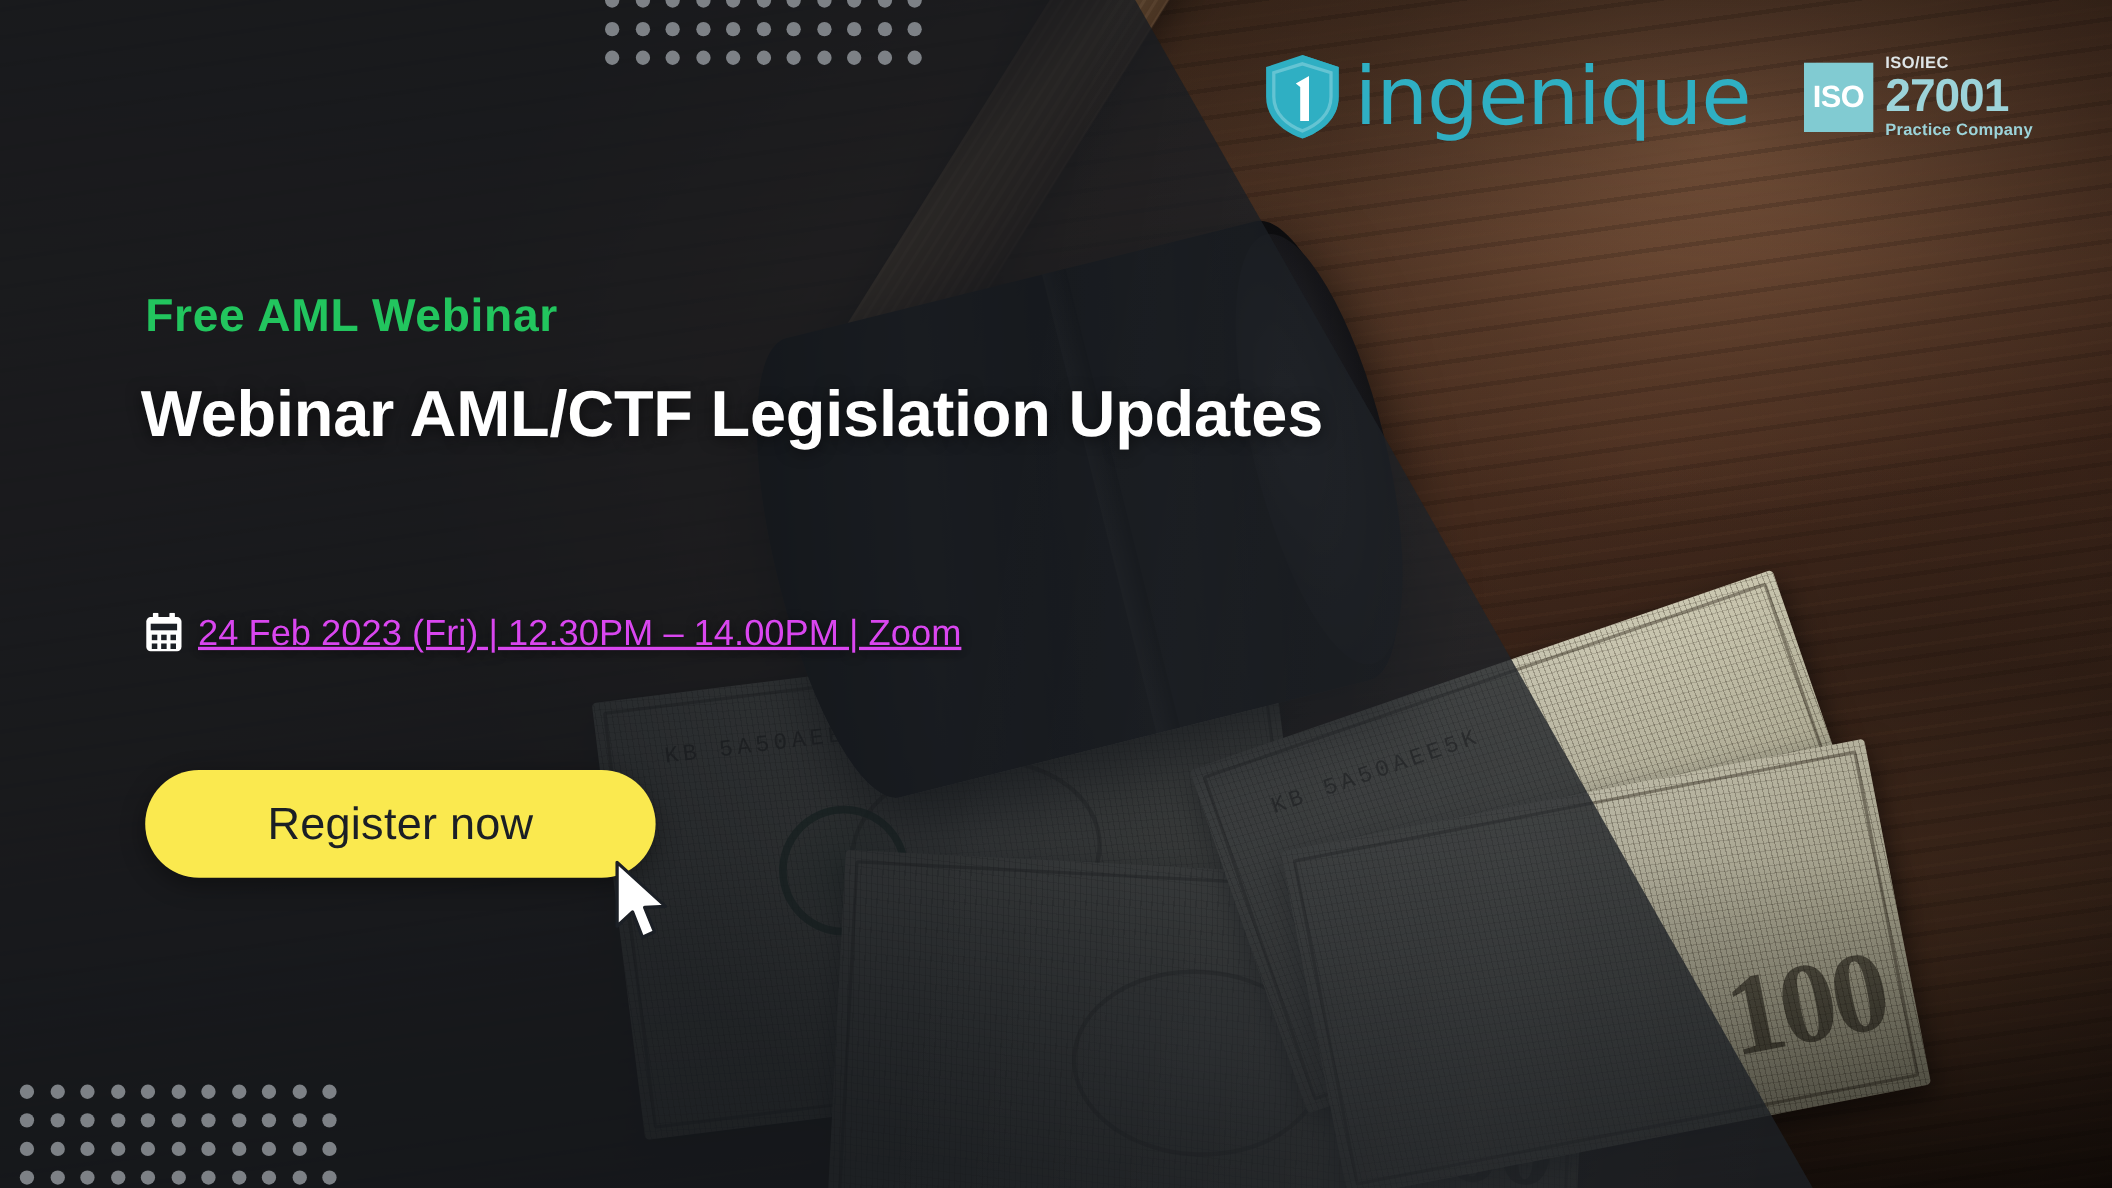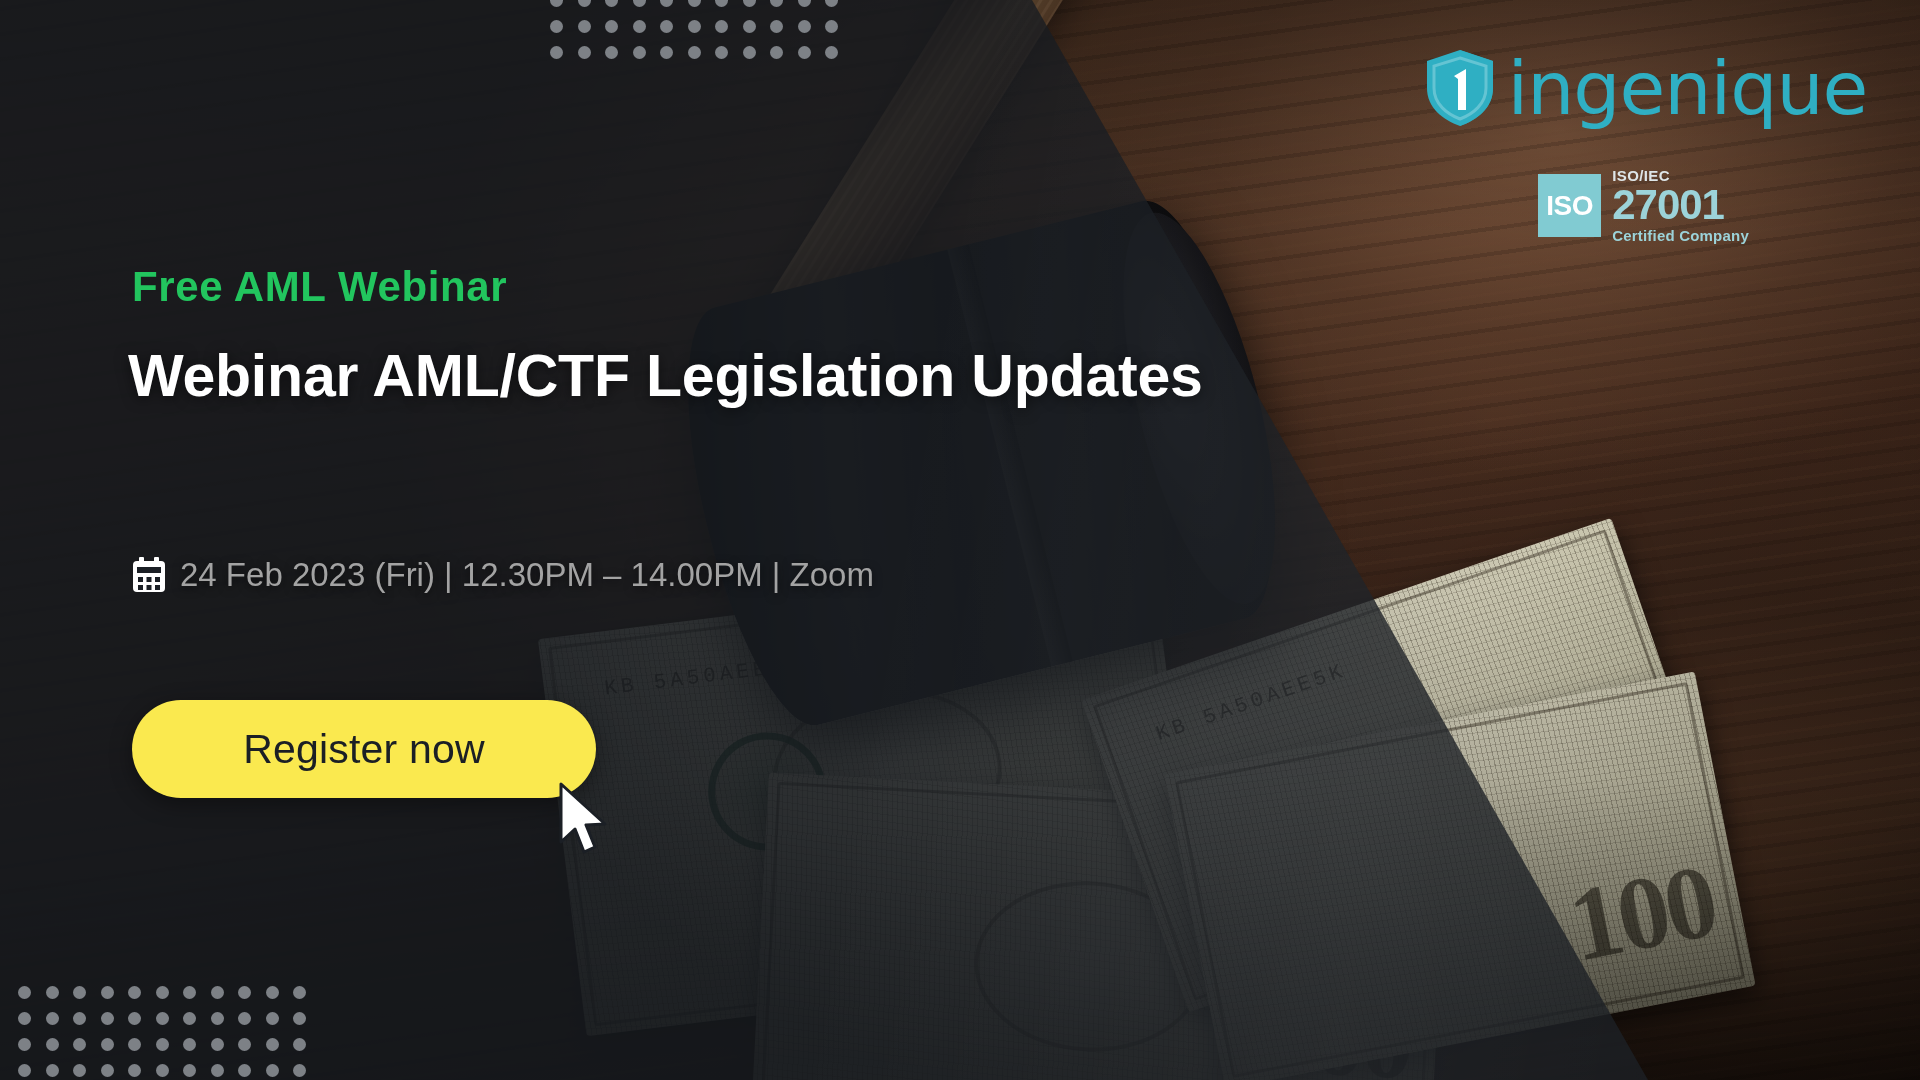--- a/index.html
+++ b/index.html
@@ -152,41 +152,42 @@
   .headline{
     position:absolute; top:338px; left:-4px;
     font-size:59px; font-weight:700; line-height:1.29;
     color:#ffffff; letter-spacing:-.2px;
     text-shadow:0 2px 14px rgba(0,0,0,.55);
     white-space:nowrap;
   }
   .meta{
     position:absolute; top:556px; left:0;
     display:flex; align-items:center; gap:14px;
-    font-size:33px; color:#a3a3a3; font-weight:400;
+    font-size:33px; color:#d946ef; font-weight:400;
     text-shadow:0 2px 10px rgba(0,0,0,.6);
     white-space:nowrap;
+    text-decoration:underline;
   }
   .cal-icon{ flex:0 0 auto; width:34px; height:36px; display:block; }
 
   .cta{
     position:absolute; top:700px; left:0;
     width:464px; height:98px; border:0; cursor:pointer;
     border-radius:49px;
     background:#FAE94F;
     color:#1b1f25;
     font-family:"Liberation Sans", sans-serif;
     font-size:41px; font-weight:400; letter-spacing:.2px;
     box-shadow:0 6px 22px rgba(0,0,0,.38);
   }
 
   
   .logo-row{
-    position:absolute; right:56px; top:48px;
-    display:flex; align-items:center; gap:40px;flex-direction:column;
+    position:absolute; right:72px; top:48px;
+    display:flex; align-items:center; gap:52px;
   }
   .brand{ display:flex; align-items:center; gap:14px; }
   .brand-shield{ width:74px; height:80px; display:block; }
   .brand-word{
     font-size:73px; font-weight:400; letter-spacing:-1px; line-height:1;
     color:#2FAFC3;
     font-family:"DejaVu Sans", sans-serif;
     transform:scaleX(1.02);
   }
 
@@ -332,21 +333,21 @@
         <path d="M31 28 L43 21 L43 62 L35 62 L35 31 Z" fill="#FFFFFF"></path>
       </svg>
       <span class="brand-word">ingenique</span>
     </div>
 
     <div class="iso-badge">
       <div class="iso-square">ISO</div>
       <div class="iso-lines">
         <span class="iso-small">ISO/IEC</span>
         <span class="iso-number">27001</span>
-        <span class="iso-cert">Certified Company</span>
+        <span class="iso-cert">Practice Company</span>
       </div>
     </div>
   </div>
 
   <div class="content">
 
     <div class="eyebrow">Free AML Webinar</div>
 
     <div class="headline">
       <div>Webinar AML/CTF Legislation Updates</div>

